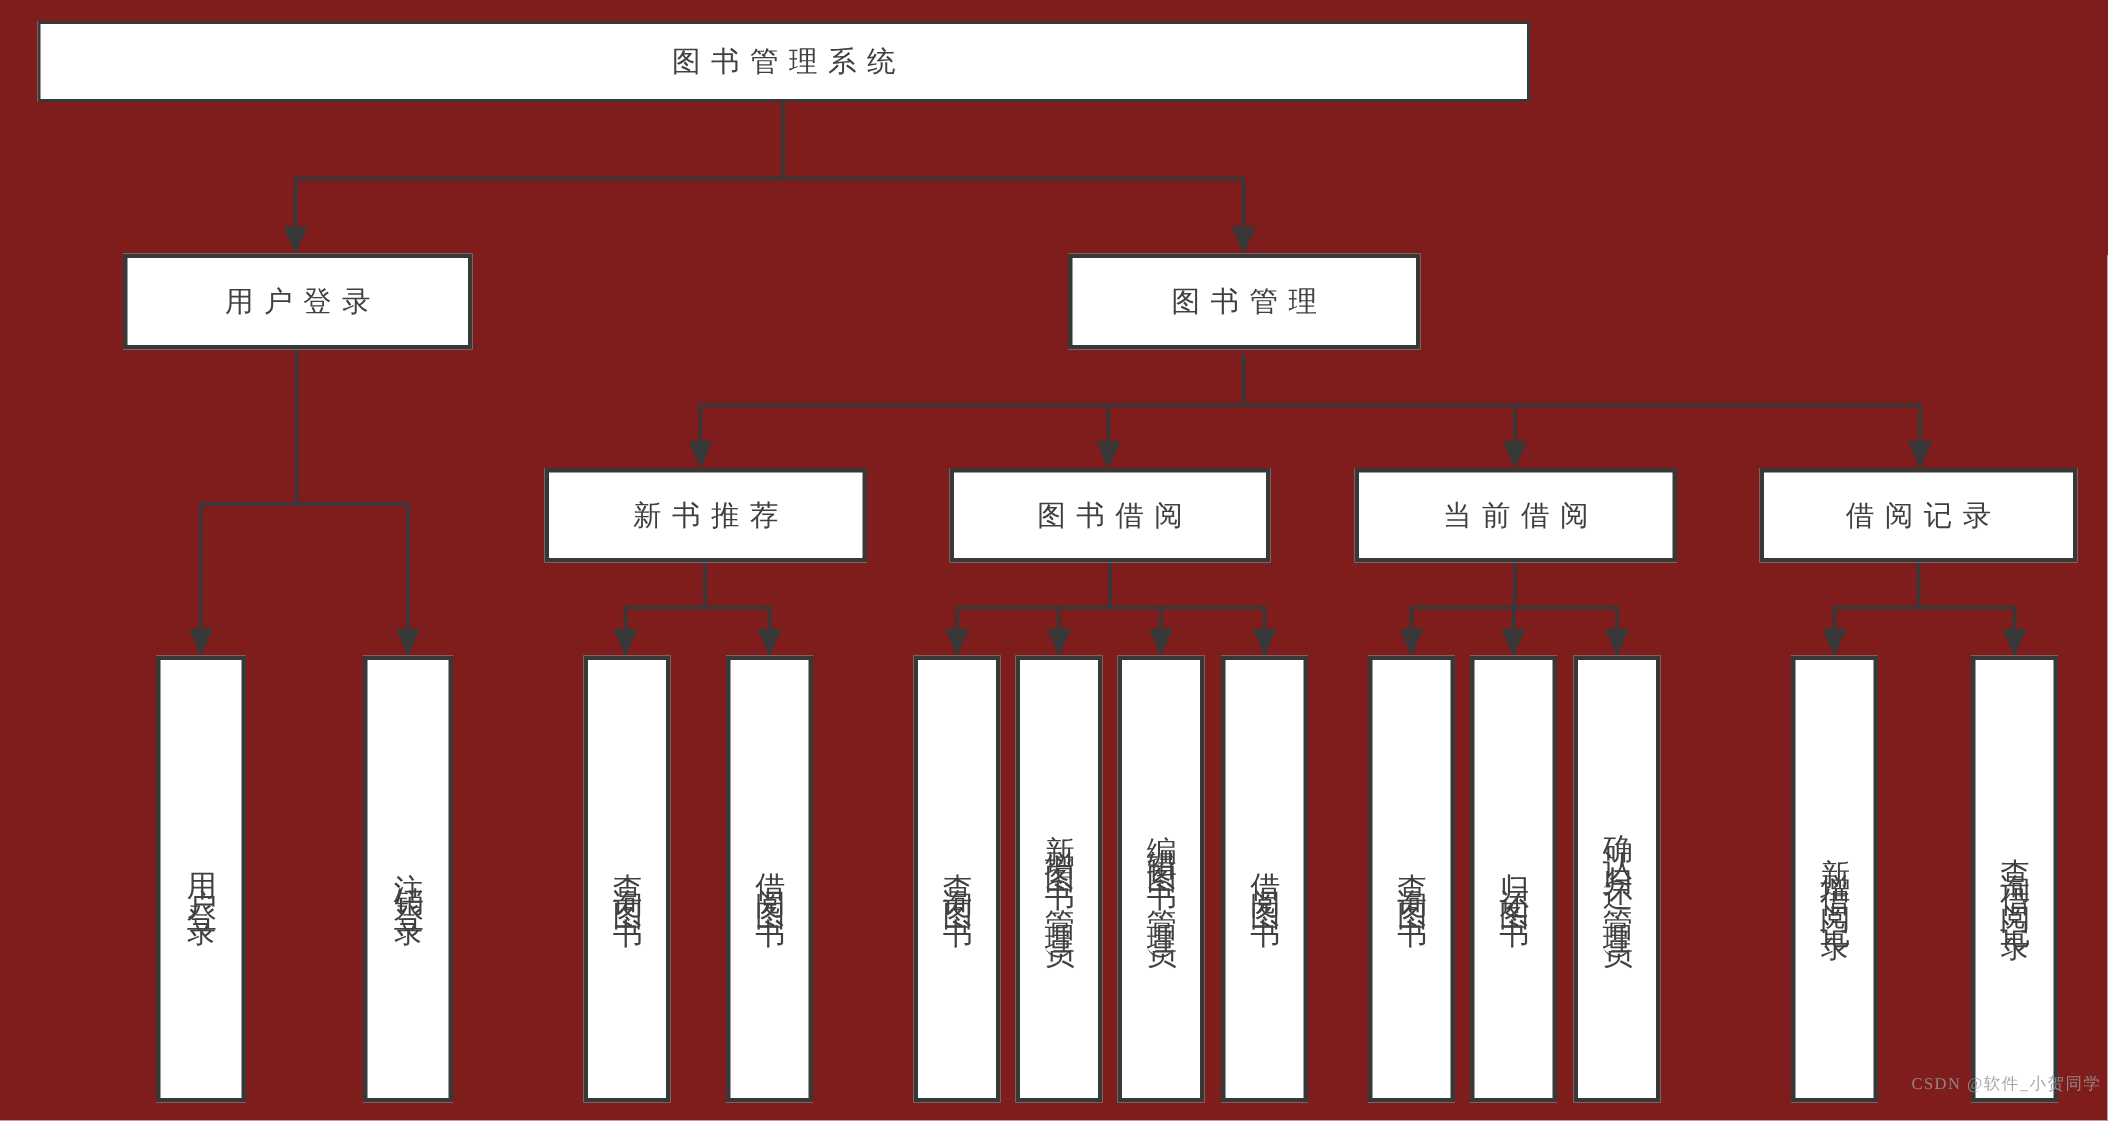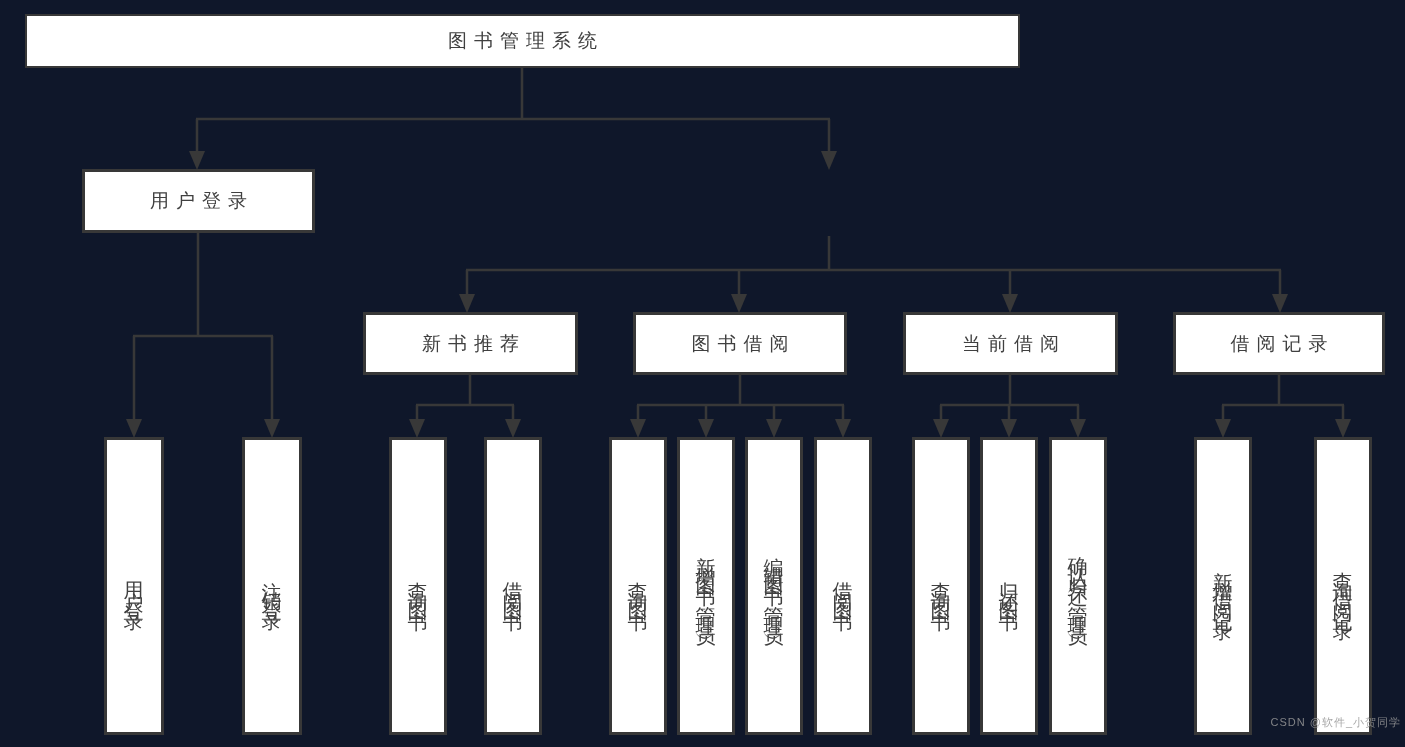--- a/index.html
+++ b/index.html
@@ -1,21 +1,21 @@
 <!DOCTYPE html>
 <html><head>
 <meta charset="utf-8">
 <style>
   html, body { margin: 0; padding: 0; background: #ffffff; }
   #stage {
     position: relative;
     width: 1405px;
     height: 747px;
-    background: #0f172a;
-    font-family: Liberation Sans, sans-serif;
+    background: #7f1d1d;
+    font-family: Liberation Serif, serif;
     overflow: hidden;
   }
   #wires { position: absolute; left: 0; top: 0; width: 1405px; height: 747px; }
   .node {
     position: absolute;
     box-sizing: border-box;
     background: #ffffff;
     border: 3px solid #383838;
     display: flex;
     align-items: center;
@@ -115,20 +115,23 @@
     </g>
   </svg>
 
   <div class="node root" style="left:25px; top:14px; width:995px; height:54px;">
     <span class="hlabel">图书管理系统</span>
   </div>
 
   <div class="node" style="left:82px; top:169px; width:233px; height:64px;">
     <span class="hlabel">用户登录</span>
   </div>
+  <div class="node" style="left:712px; top:169px; width:235px; height:64px;">
+    <span class="hlabel">图书管理</span>
+  </div>
 
   <div class="node" style="left:633px; top:312px; width:214px; height:63px;">
     <span class="hlabel">图书借阅</span>
   </div>
   <div class="node" style="left:363px; top:312px; width:215px; height:63px;">
     <span class="hlabel">新书推荐</span>
   </div>
   <div class="node" style="left:903px; top:312px; width:215px; height:63px;">
     <span class="hlabel">当前借阅</span>
   </div>

